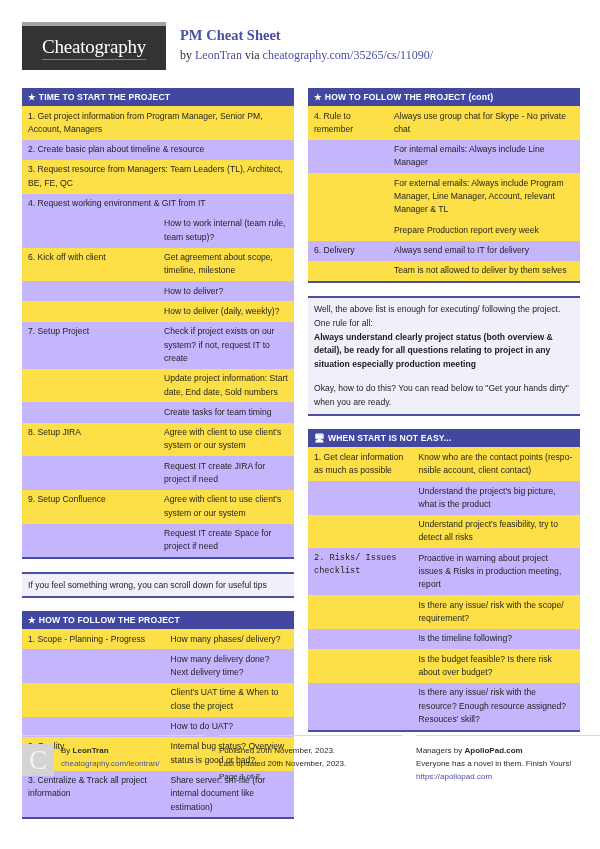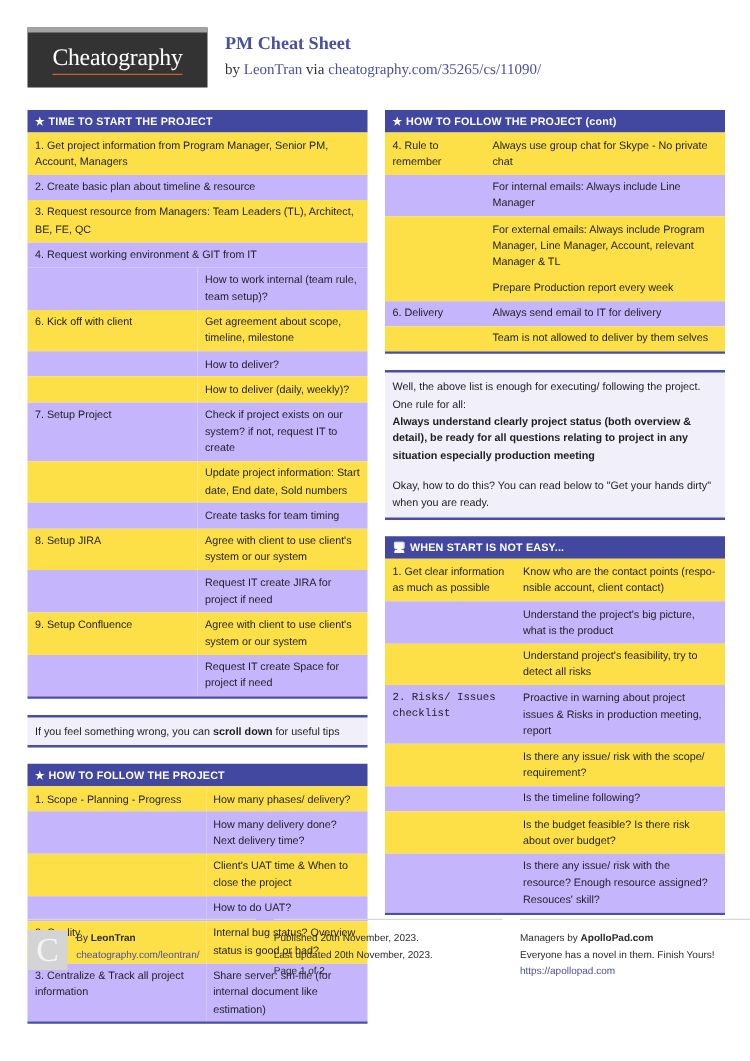--- a/index.html
+++ b/index.html
@@ -138,21 +138,21 @@
   .note b { font-weight: bold; }
   .tip {
     border-top: 2px solid #4a4fa3;
     border-bottom: 2px solid #4a4fa3;
     background: #f0effa;
     padding: 4.5px 6px;
     margin-bottom: 13px;
     font-size: 8.6px;
     line-height: 1.5;
   }
-  .tip b { font-weight: bold; }
+  .tip b { font-weight: normal; }
 
   
   .footer {
     position: absolute;
     left: 22px;
     right: 20px;
     top: 735px;
     display: flex;
     gap: 14px;
   }

